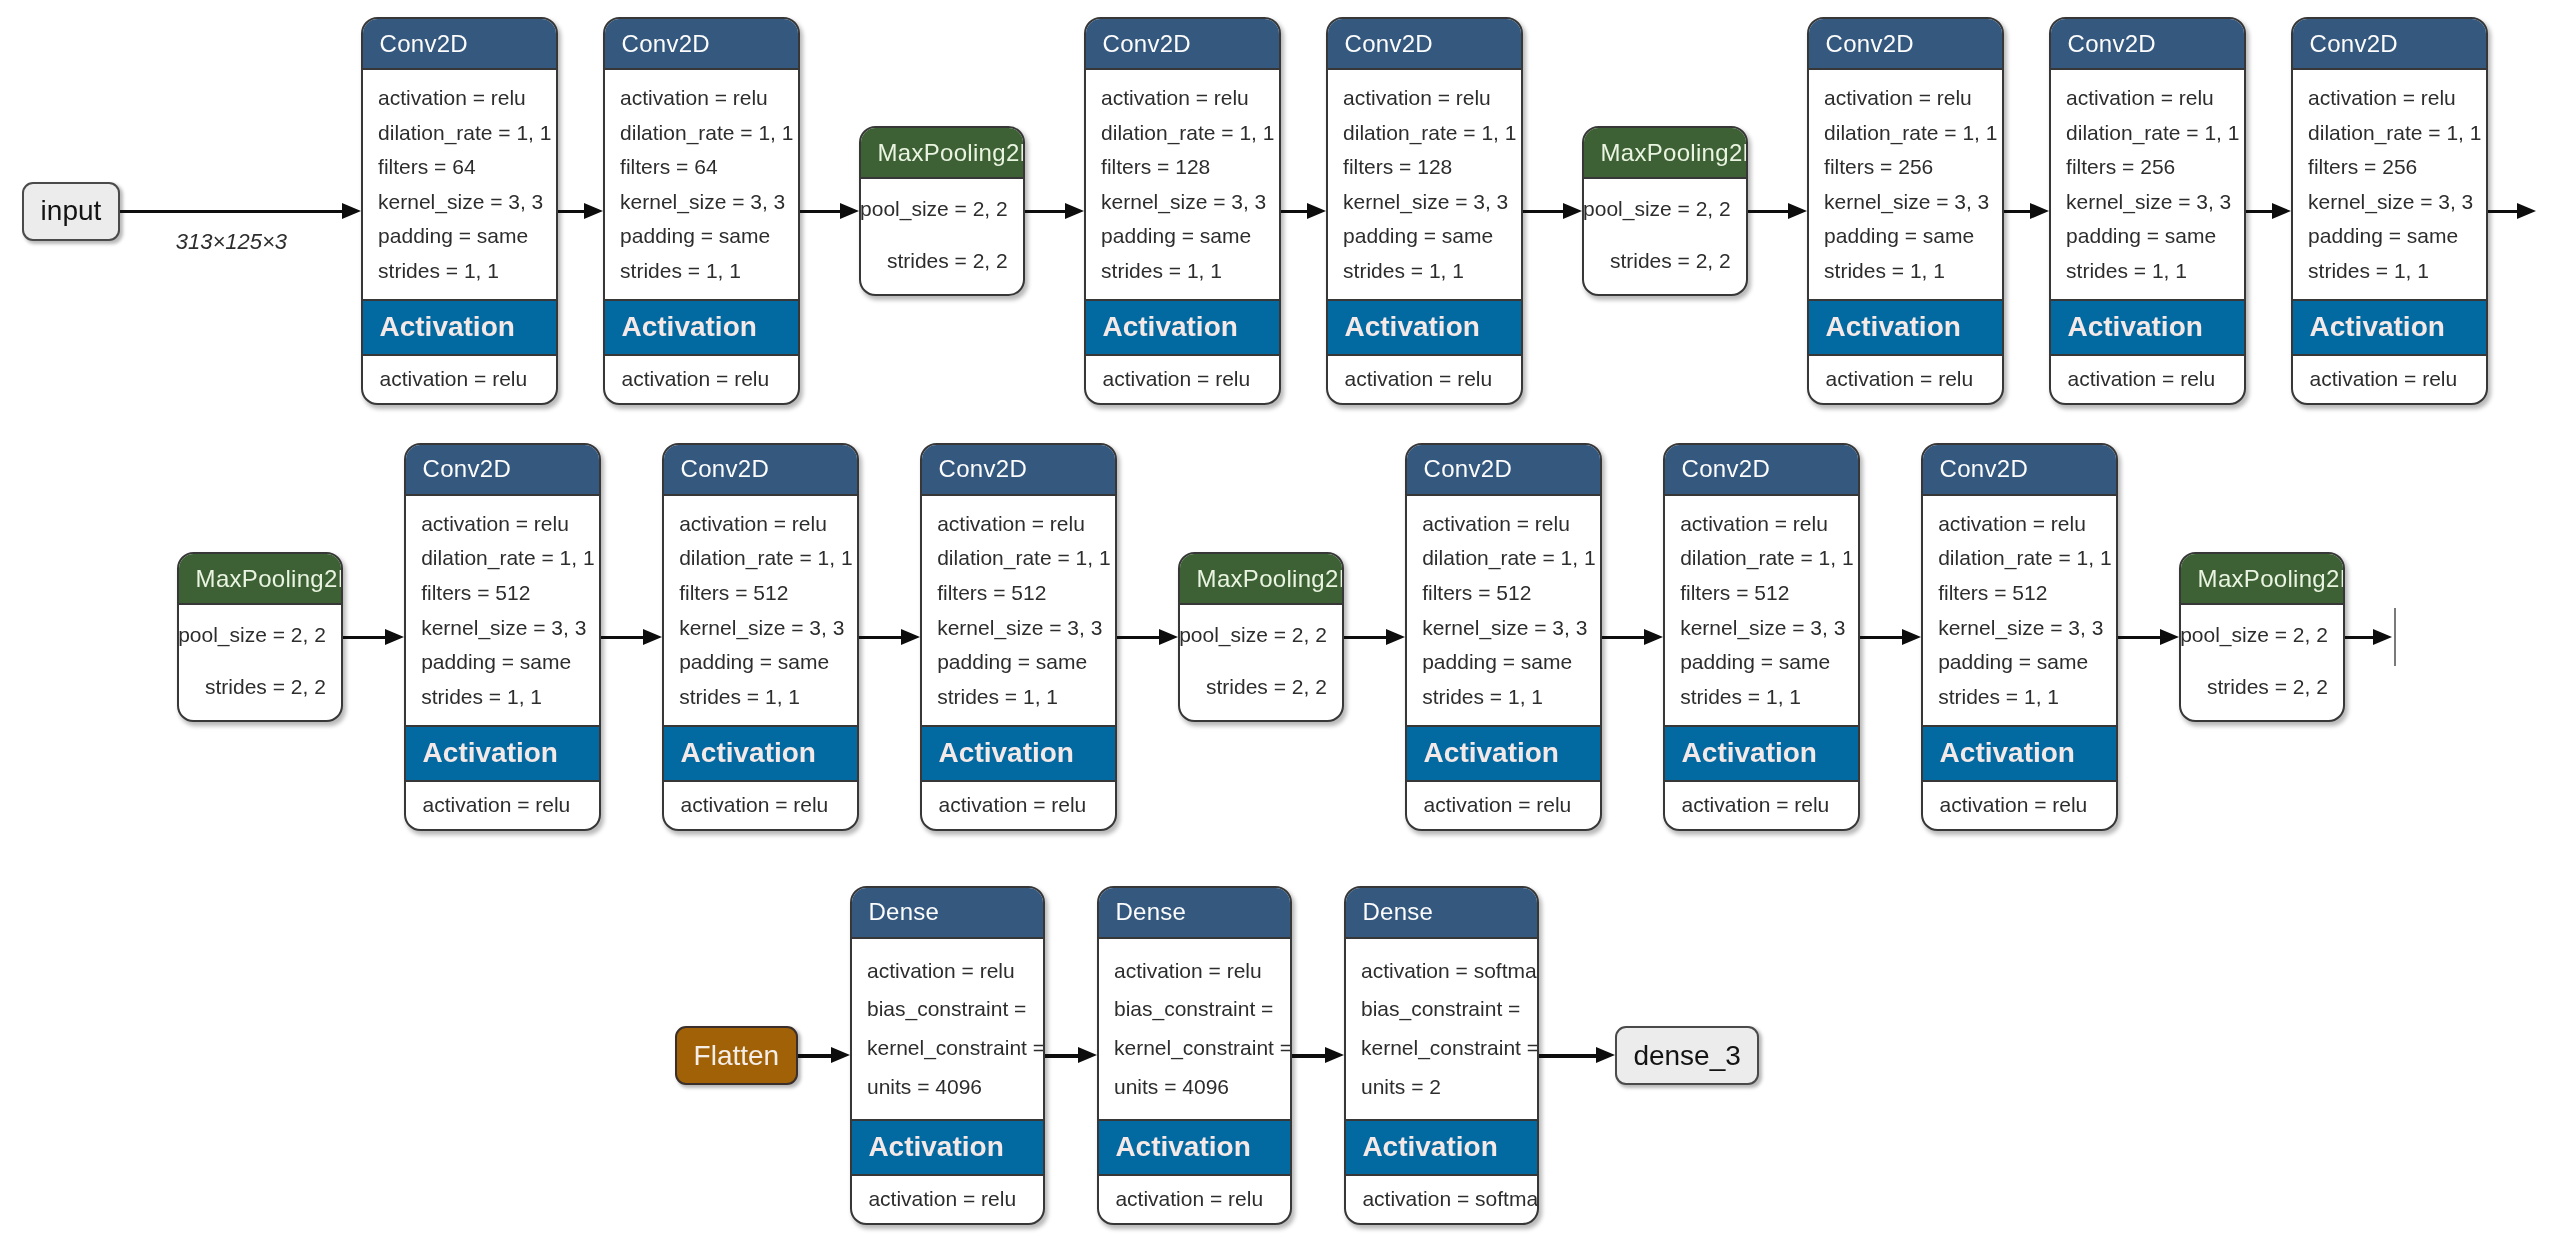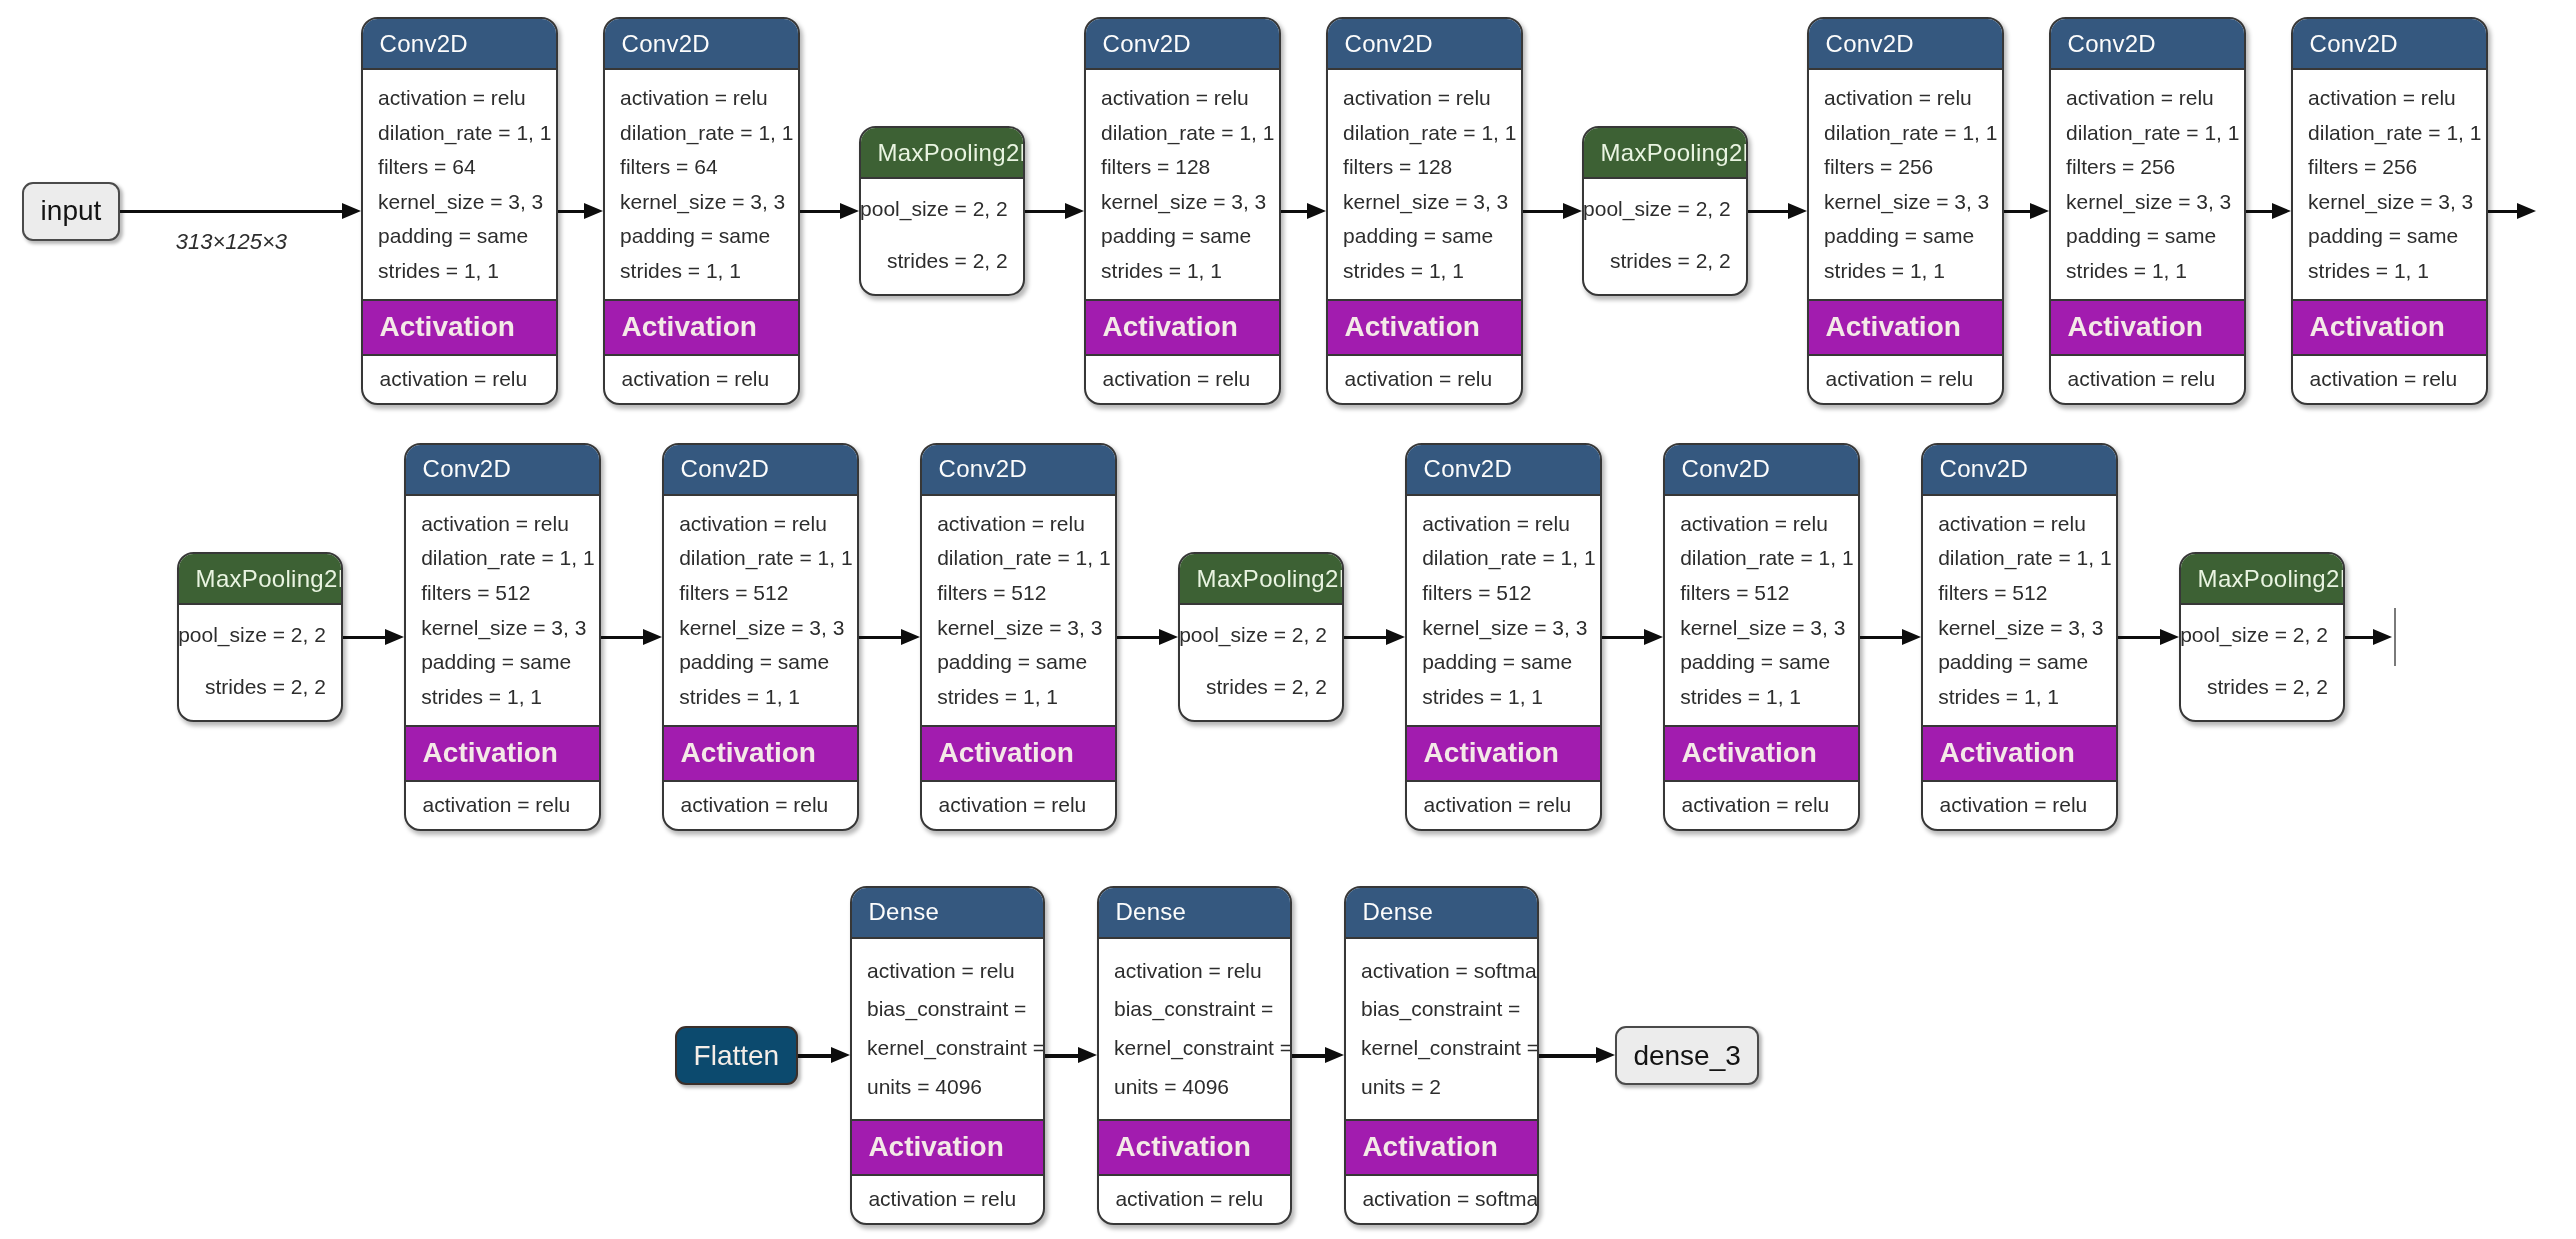--- a/index.html
+++ b/index.html
@@ -52,21 +52,21 @@
   .pool .params {
     flex: none;
     justify-content: center;
     gap: 28px;
     padding: 18px 15.2px 21px;
     align-items: flex-end;
   }
   .param { white-space: nowrap; }
   .act-hdr {
     flex: none;
-    background: #a21caf;
+    background: #0369a1;
     color: #F4E9E7;
     font-size: 28px;
     font-weight: 600;
     padding: 10.4px 16.6px;
     border-top: 2.1px solid #373737;
     border-bottom: 2.1px solid #373737;
     white-space: nowrap;
   }
   .act-val {
     flex: none;
@@ -81,21 +81,21 @@
     background: #ECECEC;
     border: 2.1px solid #4A4A4A;
     border-radius: 11px;
     color: #141414;
     font-size: 28px;
     padding: 11.8px 16.6px;
     white-space: nowrap;
     box-shadow: 2.1px 2.8px 3.5px rgba(0,0,0,0.28);
   }
   .node.flatten {
-    background: #0c4a6e;
+    background: #a16207;
     border-color: #3A2F2A;
     color: #F5EEE8;
   }
   
   .arrow-slot { flex: none; position: relative; height: 100%; }
   .arrow-line {
     position: absolute;
     left: 0; right: 18px; top: 50%;
     height: 3.5px; margin-top: -1.4px;
     background: #0D0D0D;

